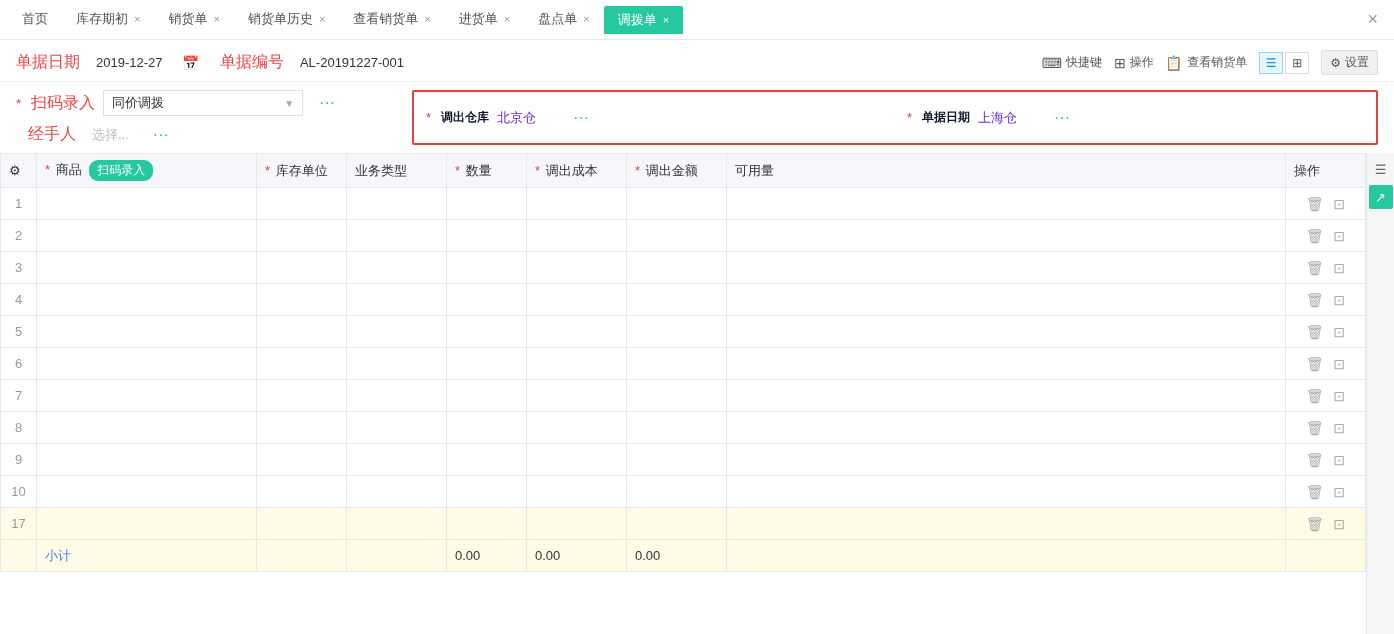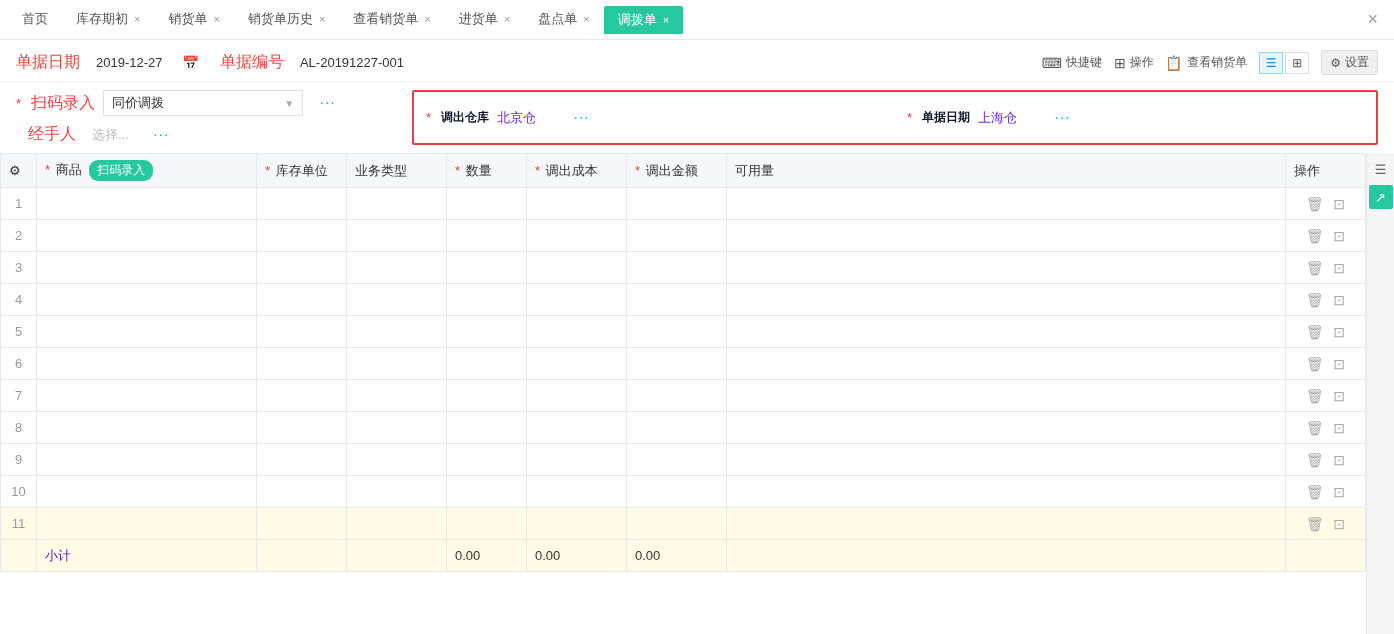--- a/index.html
+++ b/index.html
@@ -88,21 +88,21 @@
       font-weight: normal; color: #333; font-size: 13px; white-space: nowrap;
     }
     tbody td {
       border: 1px solid #e8e8e8; padding: 5px 8px; height: 32px;
       font-size: 13px; color: #333;
     }
     .row-num { color: #999; text-align: center; width: 36px; }
     .op-cell { text-align: center; white-space: nowrap; }
     .op-icon { color: #aaa; cursor: pointer; margin: 0 3px; font-size: 14px; }
     .subtotal-row td { background: #fffbe6; font-weight: 500; }
-    .subtotal-label { color: #4c1d95; margin-left: 20px; }
+    .subtotal-label { color: #3b82f6; margin-left: 20px; }
 
     
     .scan-btn {
       background: #26c8a0; color: #fff; border: none; padding: 2px 8px;
       font-size: 12px; cursor: pointer; border-radius: 9px; margin-left: 4px;
     }
 
     
     .right-sidebar {
       width: 28px; background: #f5f5f5; border-left: 1px solid #e8e8e8;
@@ -410,21 +410,21 @@
       <td></td>
       <td></td>
       <td></td>
       <td></td>
       <td class="op-cell">
         <span class="op-icon">🗑</span>
         <span class="op-icon">⊡</span>
       </td>
     </tr>
               <tr class="subtotal-row">
-    <td class="row-num">11</td>
+    <td class="row-num">17</td>
     <td></td>
     <td></td>
     <td></td>
     <td></td>
     <td></td>
     <td></td>
     <td></td>
     <td class="op-cell">
       <span class="op-icon">🗑</span>
       <span class="op-icon">⊡</span>

